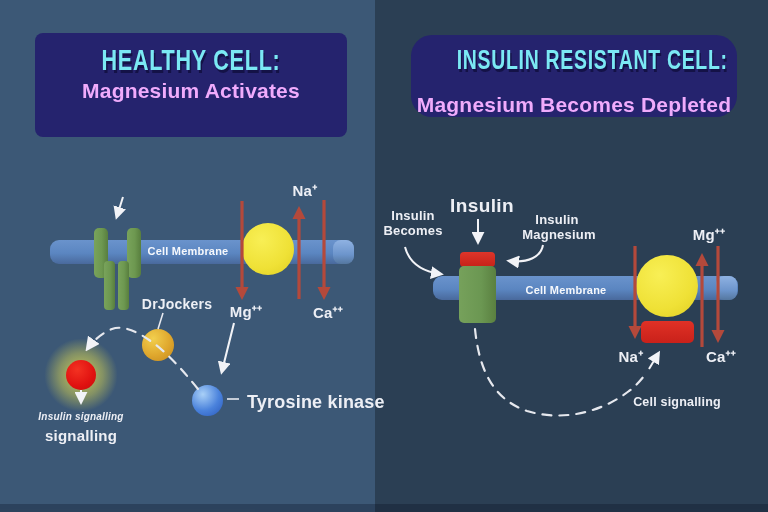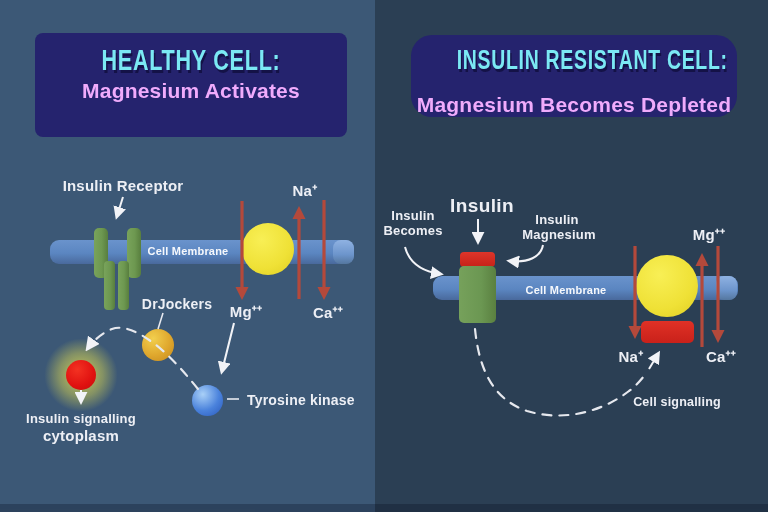--- a/index.html
+++ b/index.html
@@ -76,22 +76,22 @@
 
   
   .lbl{position:absolute;color:var(--text-light,#EDEFF5);font-weight:600;white-space:nowrap;
     transform:translateX(-50%);text-align:center;letter-spacing:0.2px;}
   .l-ins-rec{left:123px;top:177px;font-size:15px;}
   .l-na{left:305px;top:180px;font-size:15px;}
   .l-memb-l{left:188px;top:245px;font-size:11px;font-weight:700;color:#F6F8FC;}
   .l-mg{left:246px;top:301px;font-size:15px;}
   .l-ca{left:328px;top:302px;font-size:15px;}
   .l-phos{left:177px;top:296px;font-size:14px;}
-  .l-tyro{left:247px;top:392px;font-size:14px;transform:none;text-align:left;}
-  .l-sig1{left:81px;top:411px;font-size:13px;}
+  .l-tyro{left:247px;top:392px;font-size:18px;transform:none;text-align:left;}
+  .l-sig1{left:81px;top:411px;font-size:10px;font-style:italic;}
   .l-sig2{left:81px;top:427px;font-size:15px;}
   .l-insulin{left:482px;top:195px;font-size:19px;font-weight:700;letter-spacing:0.4px;}
   .l-rec-r1{left:413px;top:208px;font-size:13px;}
   .l-rec-r2{left:413px;top:223px;font-size:13px;}
   .l-res-r1{left:557px;top:212px;font-size:13px;}
   .l-res-r2{left:559px;top:227px;font-size:13px;}
   .l-memb-r{left:566px;top:284px;font-size:11px;font-weight:700;color:#F6F8FC;}
   .l-mg-r{left:709px;top:224px;font-size:15px;}
   .l-na-r{left:631px;top:346px;font-size:15px;}
   .l-ca-r{left:721px;top:346px;font-size:15px;}
@@ -165,29 +165,28 @@
     <path class="arrow-w" d="M 405,247 C 409,262 420,271 440,274" marker-end="url(#aw)"></path>
     <path class="arrow-w" d="M 543,245 C 541,257 528,263 510,261" marker-end="url(#aw)"></path>
 
     <line class="arrow-r" x1="635" y1="246" x2="635" y2="335" marker-end="url(#ar)"></line>
     <line class="arrow-r" x1="702" y1="347" x2="702" y2="257" marker-end="url(#ar)"></line>
     <line class="arrow-r" x1="718" y1="246" x2="718" y2="339" marker-end="url(#ar)"></line>
     <path class="dash" d="M 475,329 C 479,368 492,399 527,411 C 563,422 602,412 629,391 C 636,386 642,379 647,372"></path>
     <line class="arrow-w" x1="649" y1="369" x2="658" y2="354" marker-end="url(#aw)"></line>
   </svg>
 
-  <div class="lbl l-ins-rec">Insulin Receptor</div>
   <div class="lbl l-na">Na⁺</div>
   <div class="lbl l-memb-l">Cell Membrane</div>
   <div class="lbl l-mg">Mg⁺⁺</div>
   <div class="lbl l-ca">Ca⁺⁺</div>
   <div class="lbl l-phos">DrJockers</div>
   <div class="lbl l-tyro">Tyrosine kinase</div>
   <div class="lbl l-sig1">Insulin signalling</div>
-  <div class="lbl l-sig2">cytoplasm</div>
+  <div class="lbl l-sig2">signalling</div>
 
   <div class="lbl l-insulin">Insulin</div>
   <div class="lbl l-rec-r1">Insulin</div>
   <div class="lbl l-rec-r2">Becomes</div>
   <div class="lbl l-res-r1">Insulin</div>
   <div class="lbl l-res-r2">Magnesium</div>
   <div class="lbl l-memb-r">Cell Membrane</div>
   <div class="lbl l-mg-r">Mg⁺⁺</div>
   <div class="lbl l-na-r">Na⁺</div>
   <div class="lbl l-ca-r">Ca⁺⁺</div>

